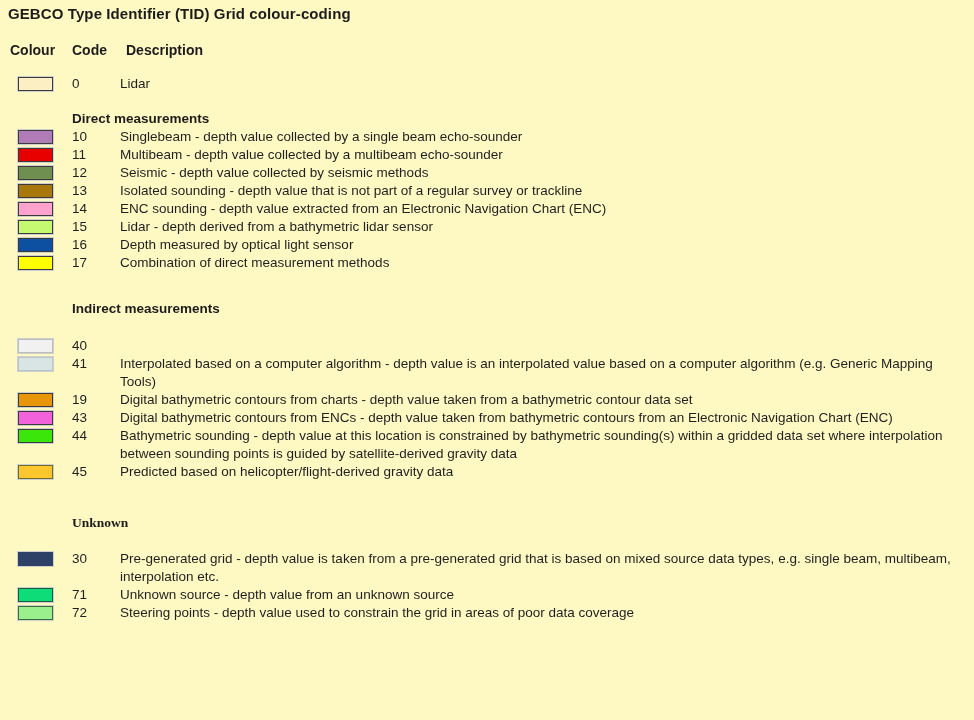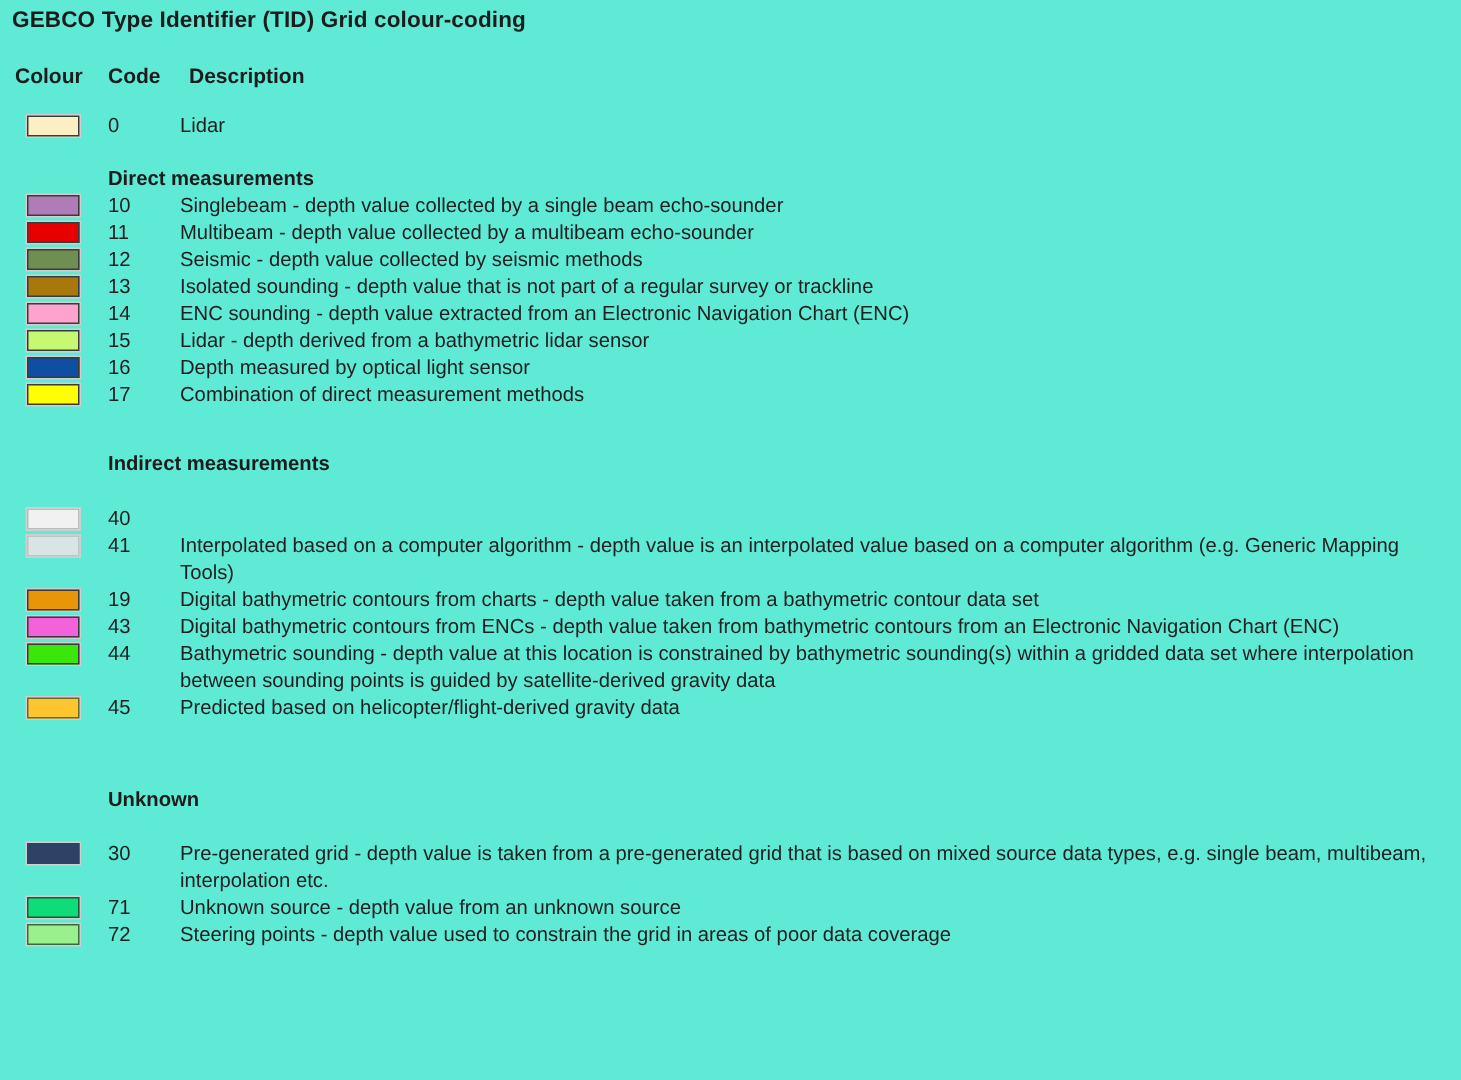--- a/index.html
+++ b/index.html
@@ -6,21 +6,21 @@
   html, body { background: #ffffff; }
   body {
     font-family: "Liberation Sans", "DejaVu Sans", sans-serif;
     color: #1f1f1f;
     -webkit-font-smoothing: antialiased;
   }
   .page {
     position: relative;
     width: 974px;
     height: 720px;
-    background: #5eead4;
+    background: #fef9c3;
     overflow: hidden;
     padding: 5px 8px 0 8px;
   }
   .title {
     font-size: 15px;
     line-height: 18px;
     font-weight: bold;
     color: #1c1c1c;
     letter-spacing: 0.1px;
   }
@@ -57,21 +57,21 @@
     font-size: 13.5px;
     line-height: 18px;
     font-weight: bold;
     color: #1c1c1c;
     padding-left: 64px;
   }
   
   .row-land          { margin-top: 17px; }
   .heading-direct    { margin-top: 17px; }
   .heading-indirect  { margin-top: 28px; margin-bottom: 19px; }
-  .heading-unknown   { margin-top: 43px; margin-bottom: 18px; }
+  .heading-unknown   { margin-top: 33px; margin-bottom: 18px; font-family: Liberation Serif, serif; }
 </style>
 </head>
 <body>
 
 <div class="page">
 
   <div class="title">GEBCO Type Identifier (TID) Grid colour-coding</div>
 
   <div class="col-headers">
     <span>Colour</span>

